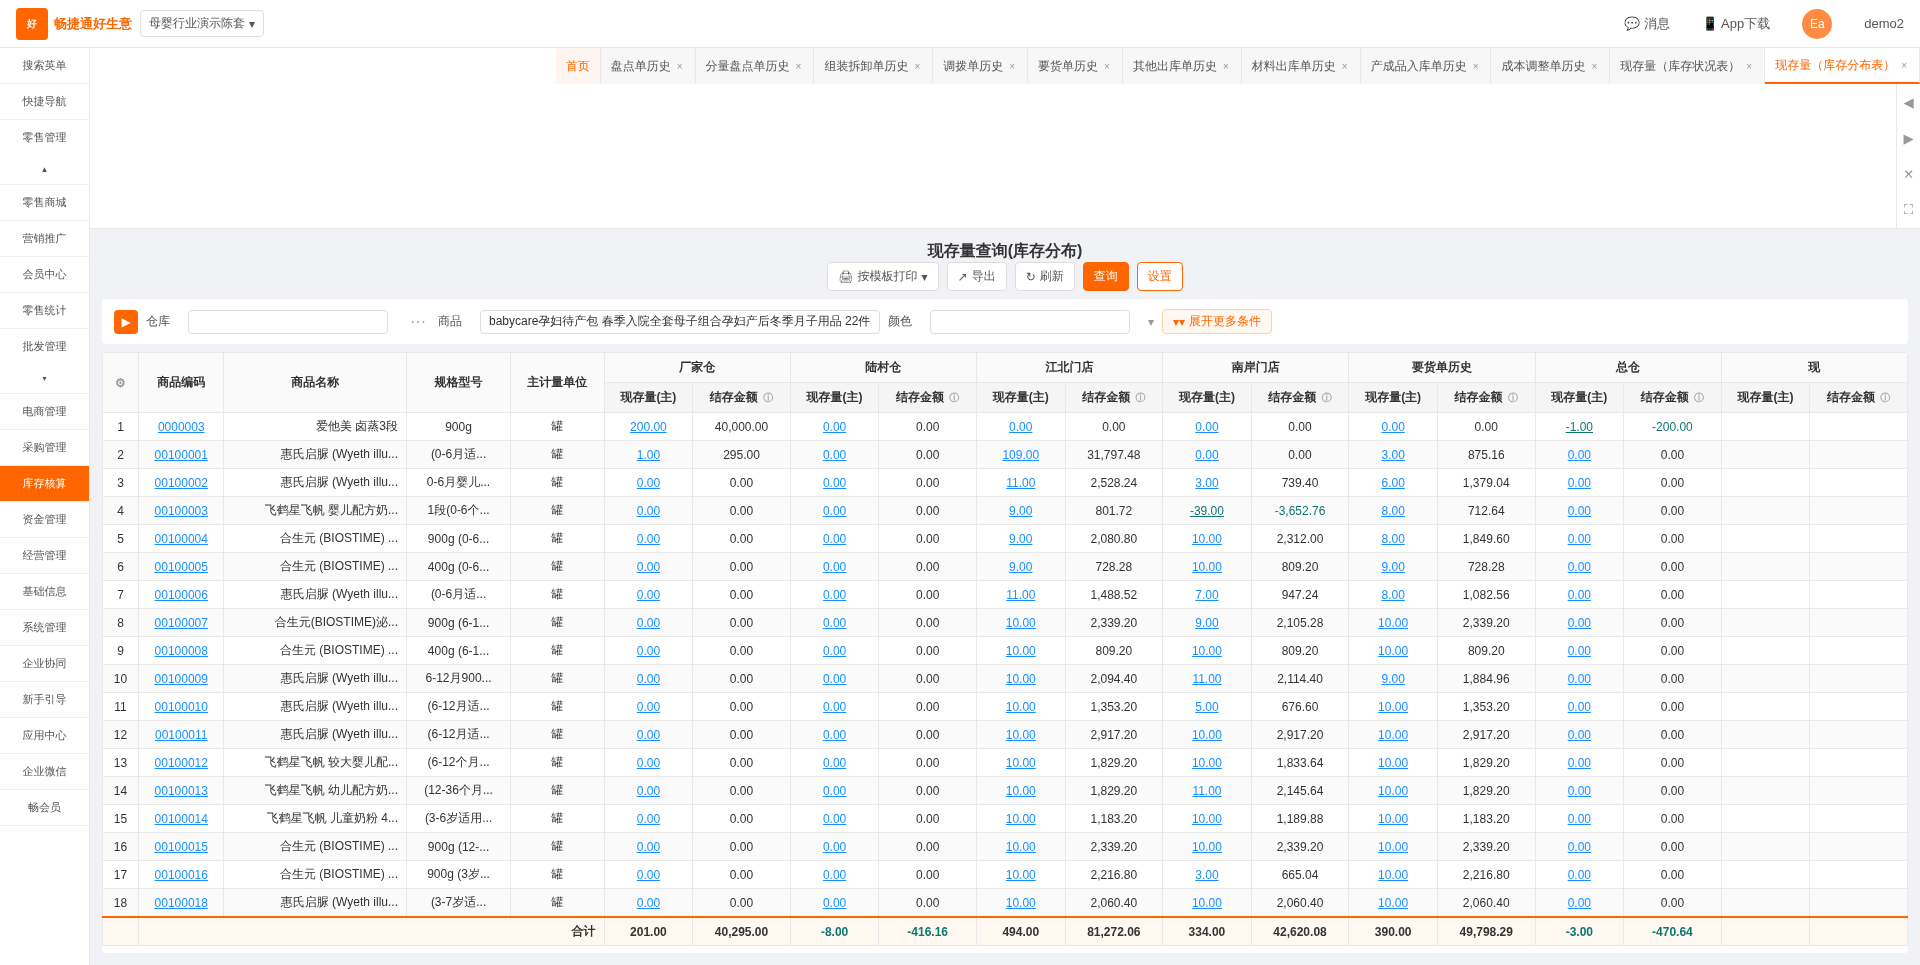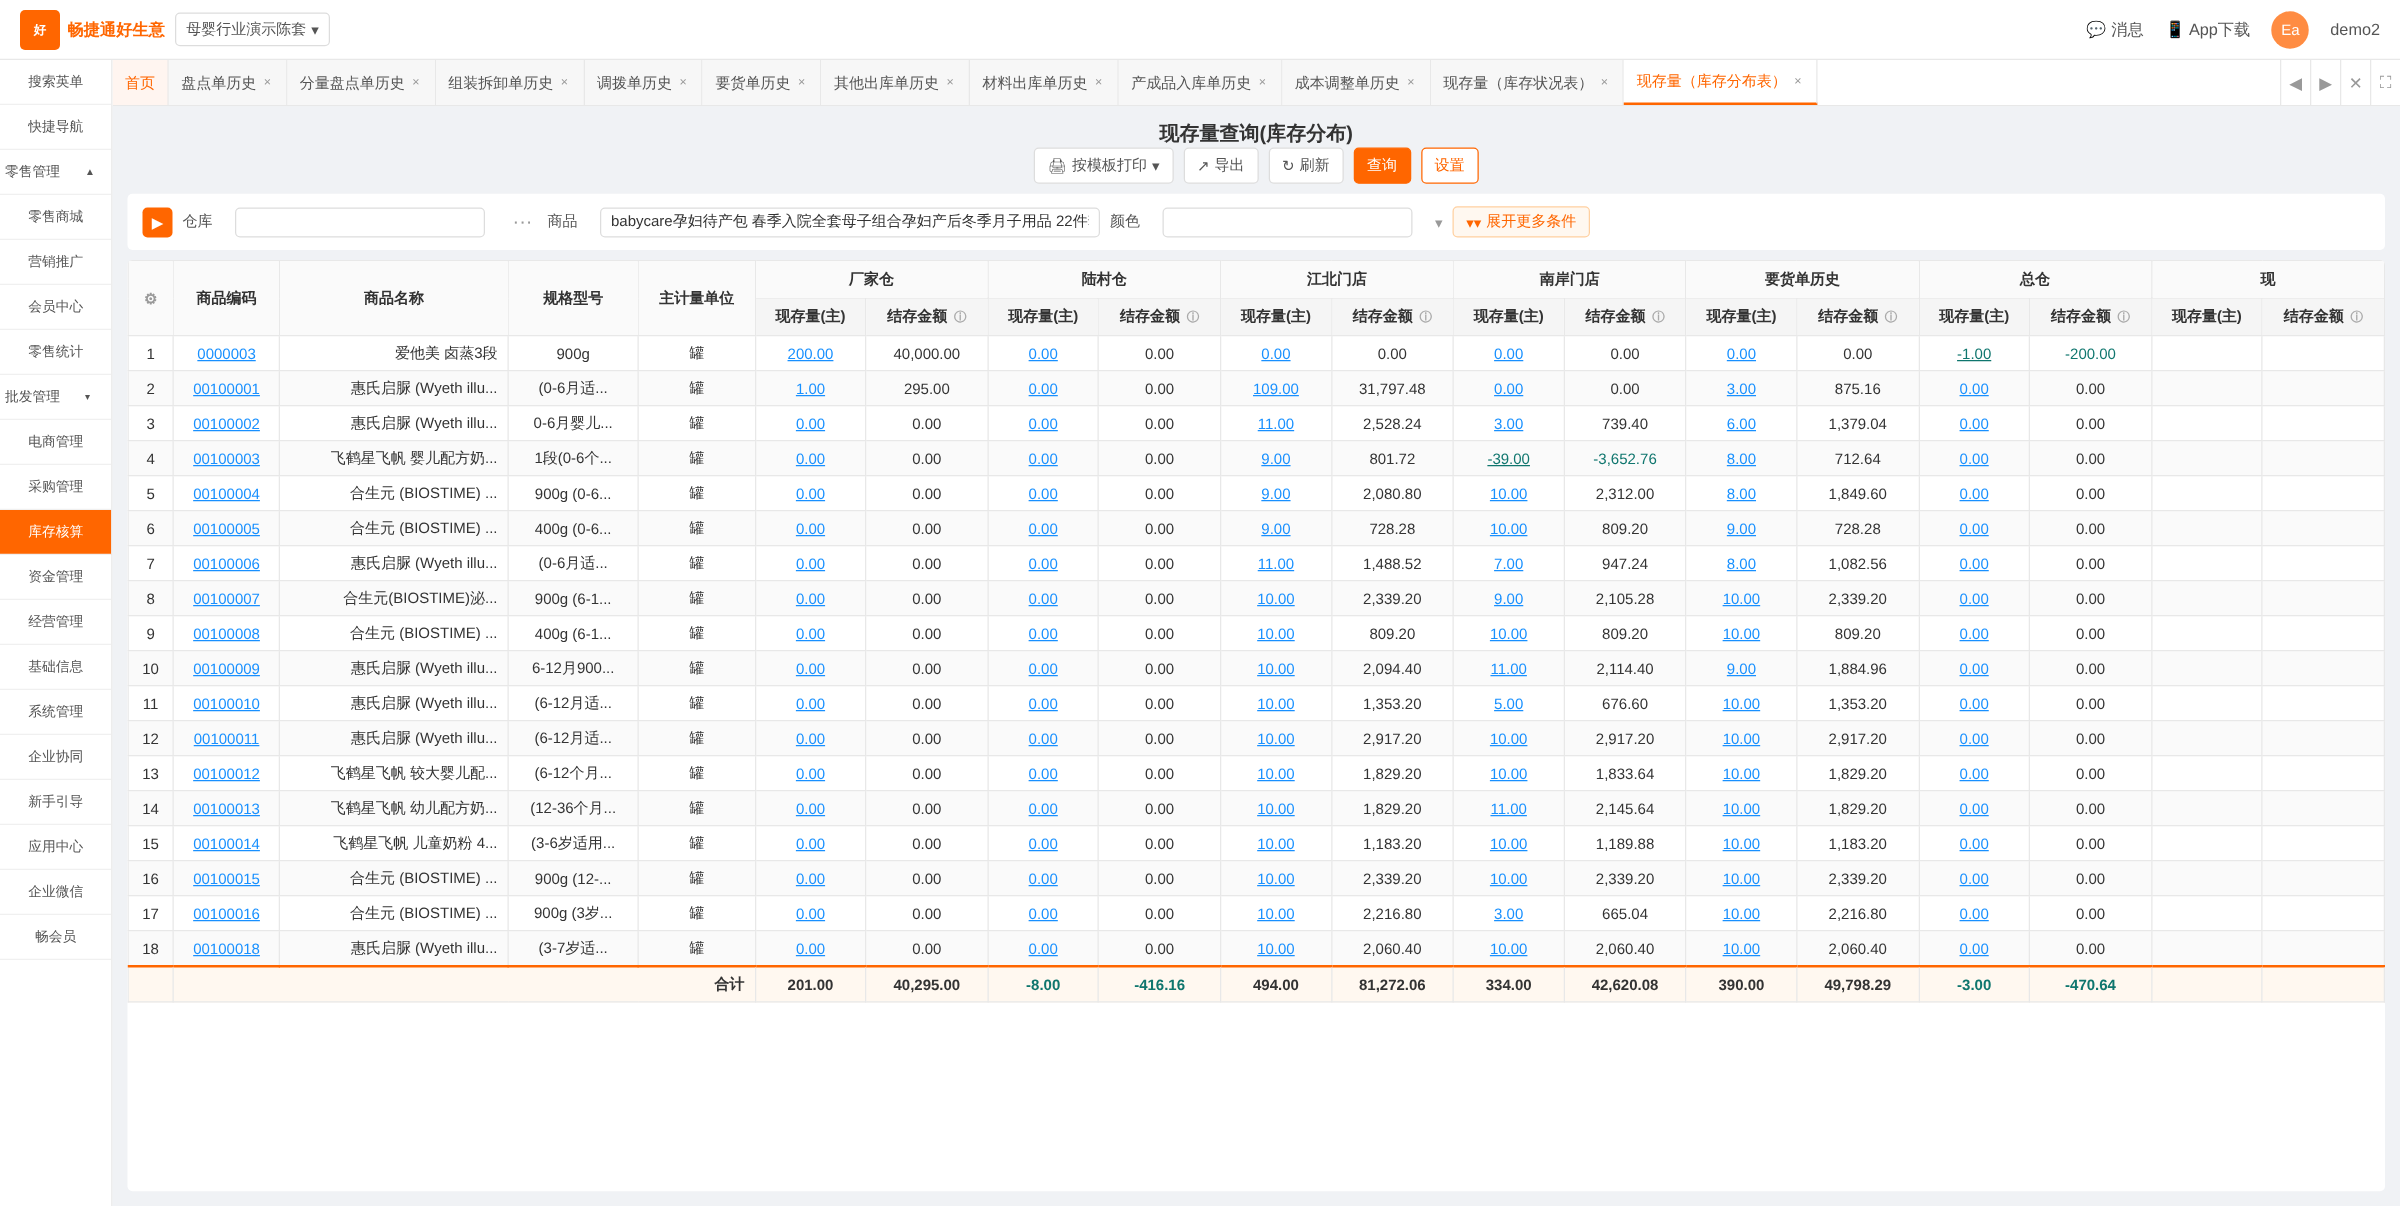--- a/index.html
+++ b/index.html
@@ -4,36 +4,36 @@
   <style>
     * { box-sizing: border-box; margin: 0; padding: 0; }
     body { font-family: 'Microsoft YaHei', Arial, sans-serif; font-size: 12px; background: #f0f2f5; color: #333; overflow: hidden; height: 965px; }
 
     
     .top-bar { height: 48px; background: #fff; display: flex; align-items: center; justify-content: space-between; padding: 0 16px; border-bottom: 1px solid #e8e8e8; }
     .top-bar-left { display: flex; align-items: center; gap: 8px; }
     .logo-area { display: flex; align-items: center; gap: 6px; color: #ff6600; font-weight: bold; font-size: 13px; }
     .logo-icon { width: 32px; height: 32px; background: #ff6600; border-radius: 4px; display: flex; align-items: center; justify-content: center; color: #fff; font-size: 10px; }
     .industry-selector { display: flex; align-items: center; gap: 4px; border: 1px solid #ddd; border-radius: 4px; padding: 4px 8px; cursor: pointer; font-size: 12px; color: #555; }
-    .top-bar-right { display: flex; align-items: center; gap: 17px; font-size: 13px; color: #555; }
+    .top-bar-right { display: flex; align-items: center; gap: 32px; font-size: 13px; color: #555; }
     .top-bar-right .user-avatar { width: 30px; height: 30px; border-radius: 50%; background: #ff8c42; display: flex; align-items: center; justify-content: center; color: #fff; font-size: 12px; }
 
     
     .layout { display: flex; height: calc(965px - 48px); }
     .sidebar { width: 90px; background: #fff; border-right: 1px solid #e8e8e8; display: flex; flex-direction: column; overflow-y: auto; flex-shrink: 0; }
     .sidebar-item { padding: 10px 4px; text-align: center; cursor: pointer; font-size: 11px; color: #555; border-bottom: 1px solid #f0f0f0; }
     .sidebar-item.active { background: #ff6600; color: #fff; }
-    .sidebar-item.has-sub { display: flex; flex-direction: row; align-items: center; gap: 20px; }
+    .sidebar-item.has-sub { display: flex; flex-direction: column; align-items: center; gap: 20px; }
     .sidebar-item .sub-arrow { font-size: 8px; }
 
     
     .main-area { flex: 1; display: flex; flex-direction: column; overflow: hidden; }
 
     
-    .tab-bar { background: #fff; border-bottom: 1px solid #e8e8e8; display: flex; align-items: flex-end; padding: 0; min-height: 36px; overflow: hidden; }
+    .tab-bar { background: #fff; border-bottom: 1px solid #e8e8e8; display: flex; align-items: flex-end; padding: 0; min-height: 36px; overflow: hidden; flex-direction: column; }
     .tab-nav-btn { width: 24px; height: 36px; display: flex; align-items: center; justify-content: center; cursor: pointer; border: none; background: #fff; color: #999; border-left: 1px solid #e8e8e8; flex-shrink: 0; }
     .tabs-container { display: flex; flex: 1; overflow: hidden; }
     .tab { display: flex; align-items: center; gap: 4px; padding: 0 10px; height: 36px; font-size: 12px; cursor: pointer; white-space: nowrap; border-right: 1px solid #e8e8e8; color: #555; background: #f7f7f7; flex-shrink: 0; }
     .tab:first-child { background: #fff5f0; color: #ff6600; }
     .tab.active { background: #fff; color: #ff6600; border-bottom: 2px solid #ff6600; }
     .tab .close-btn { color: #999; font-size: 10px; padding: 1px 2px; border-radius: 2px; }
     .tab-home { background: #fff; color: #333; font-size: 12px; }
 
     
     .page-content { flex: 1; overflow: hidden; display: flex; flex-direction: column; padding: 12px; background: #f0f2f5; }

